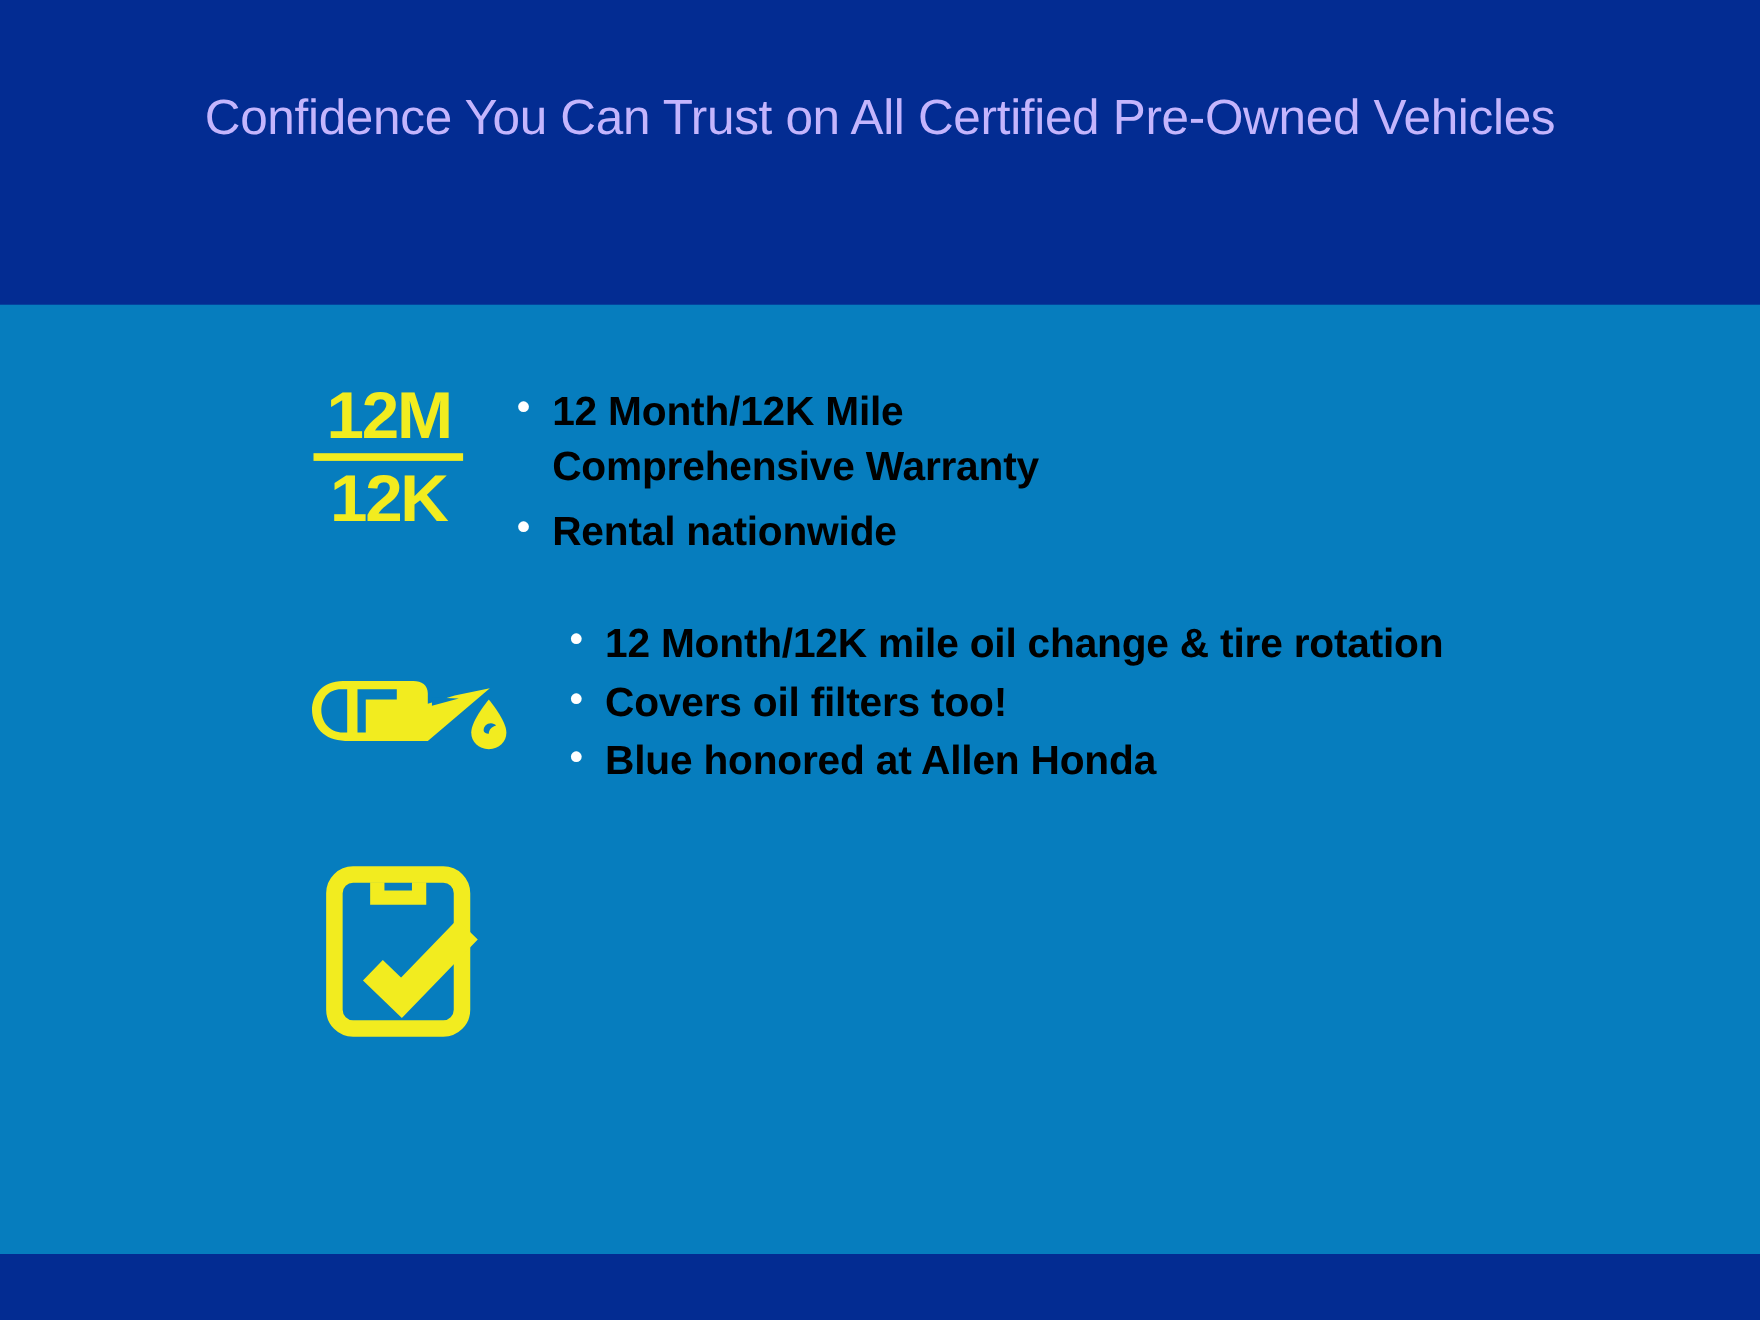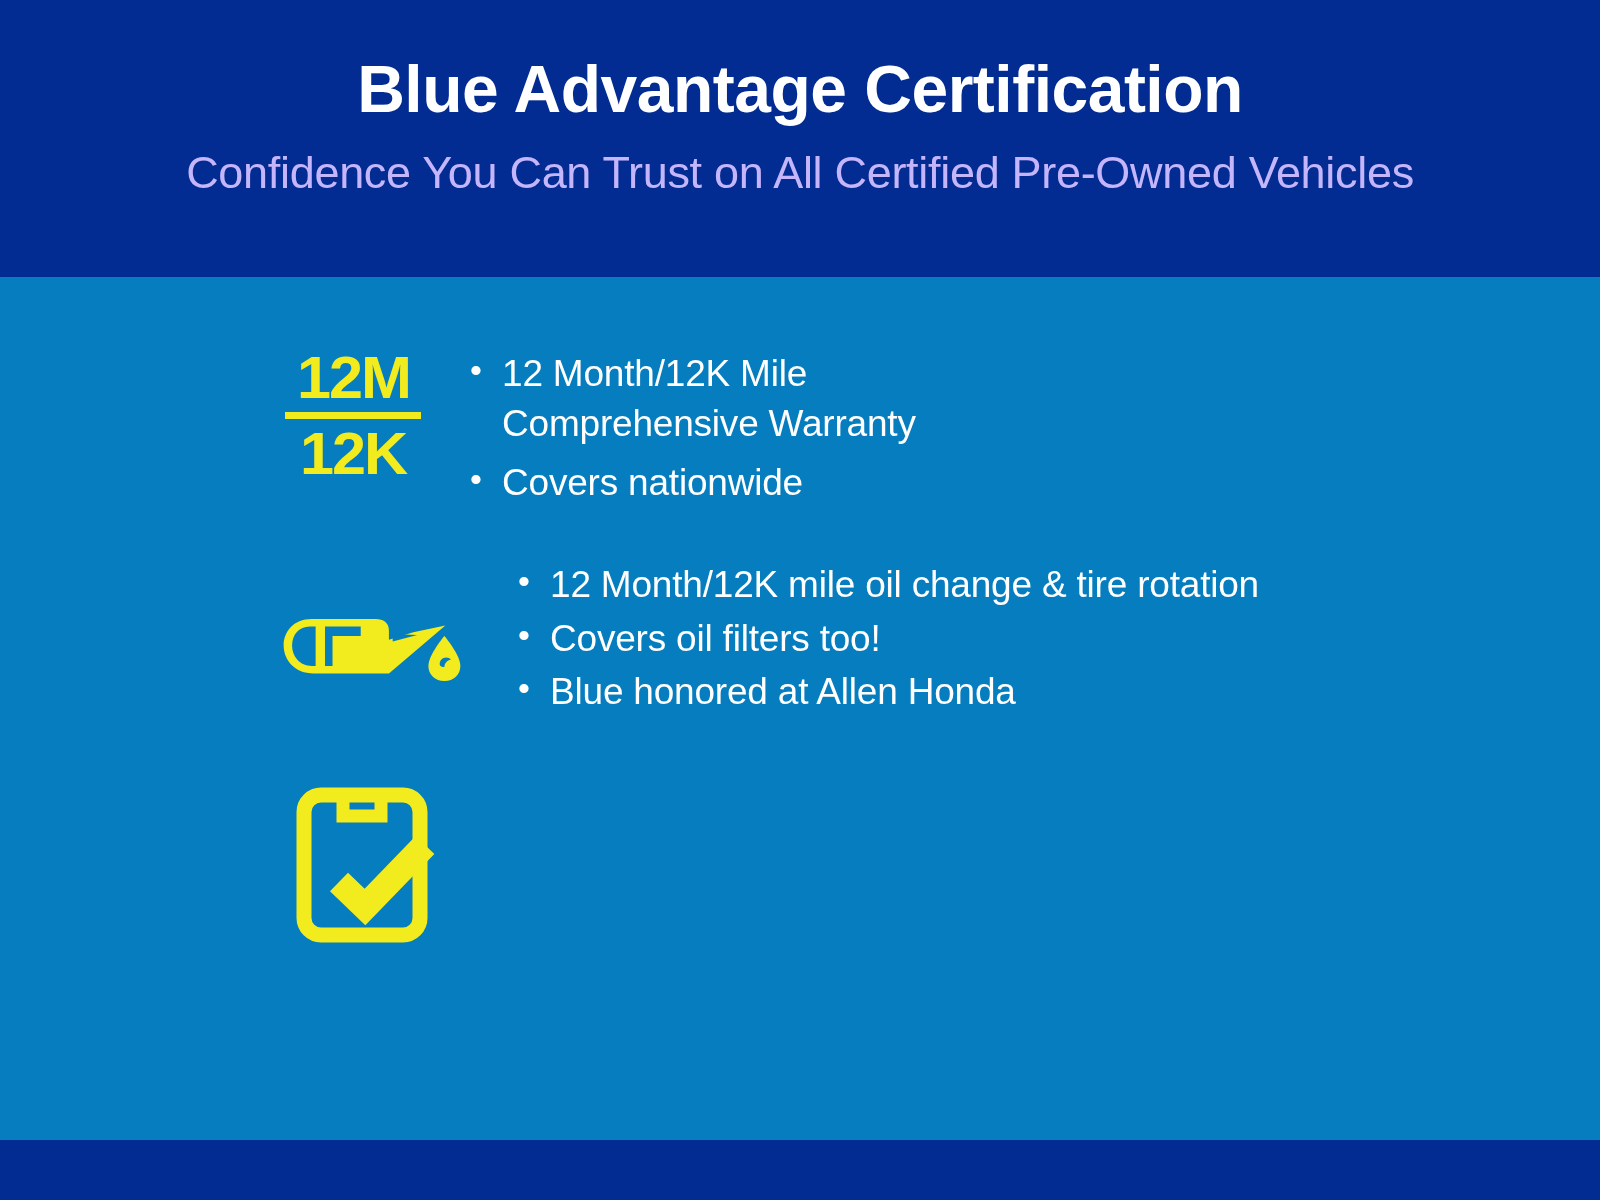--- a/index.html
+++ b/index.html
@@ -103,24 +103,24 @@
     margin:6px 0 6px 0;
   }
 
   
   .bullet-list {
     list-style:none;
     padding:0;
     margin:0;
   }
   .bullet-list li {
-    color:#ffffff;
+    color:#000000;
     font-size:37px;
     line-height:1.34;
-    font-weight:400;
+    font-weight:700;
     letter-spacing:-0.2px;
     position:relative;
     padding-left:36px;
     white-space:pre-line;
   }
   .bullet-list li::before {
     content:"\2022";
     position:absolute;
     left:4px;
     top:-1px;
@@ -133,38 +133,37 @@
   .bullet-list.extras li   { margin-bottom:6px; }
 
   .svg-icon { display:block; }
 </style>
 </head>
 <body>
 
 <div id="root">
 
   <div class="header">
-    <div class="header-title">Blue Advantage Certification</div>
     <div class="header-subtitle">Confidence You Can Trust on All Certified Pre-Owned Vehicles</div>
   </div>
 
   <div class="body-area">
 
     <div class="feature-row row-warranty">
       <div class="icon-slot">
         <div class="frac-icon">
           <div class="frac-num">12M</div>
           <div class="frac-rule"></div>
           <div class="frac-den">12K</div>
         </div>
       </div>
       <ul class="bullet-list warranty">
         <li>12 Month/12K Mile
 Comprehensive Warranty</li>
-        <li>Covers nationwide</li>
+        <li>Rental nationwide</li>
       </ul>
     </div>
 
     <div class="feature-row row-oil">
       <div class="icon-slot oil">
         <svg class="svg-icon" width="200" height="110" viewBox="0 0 200 110" aria-hidden="true">
 
           <path d="M36 38
                    C16 38 6 52 6 66
                    C6 82 18 96 38 96

